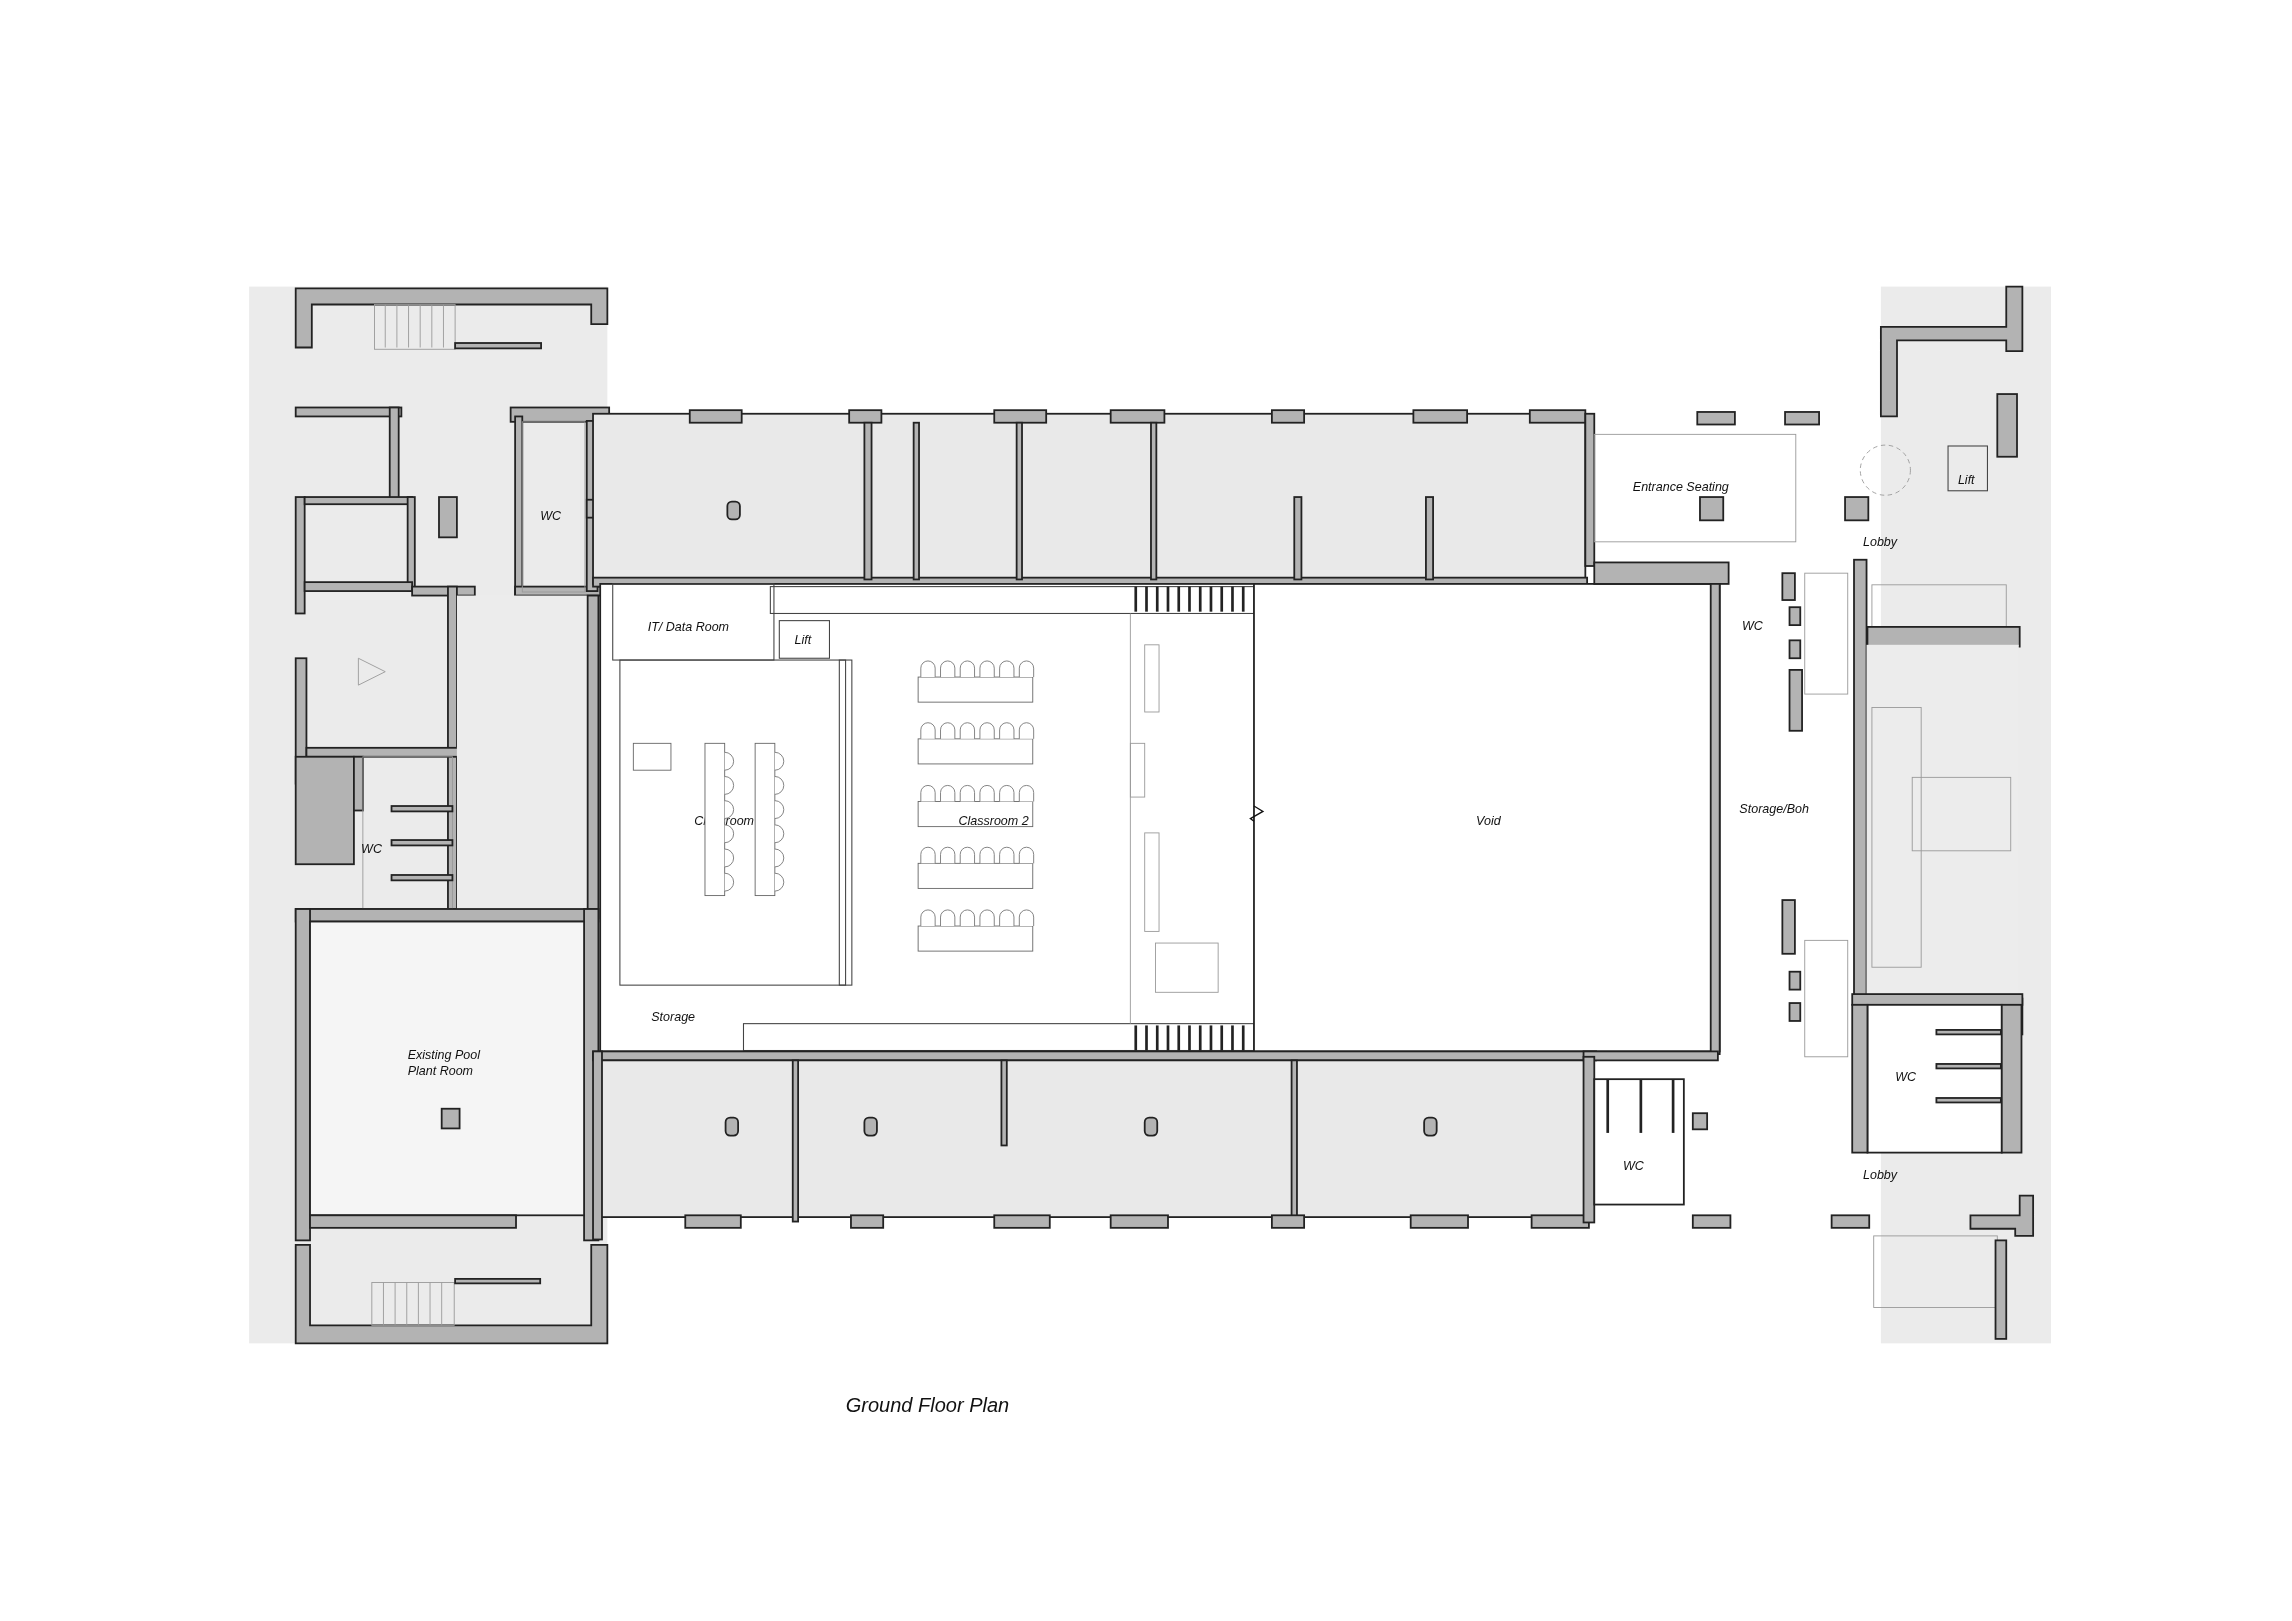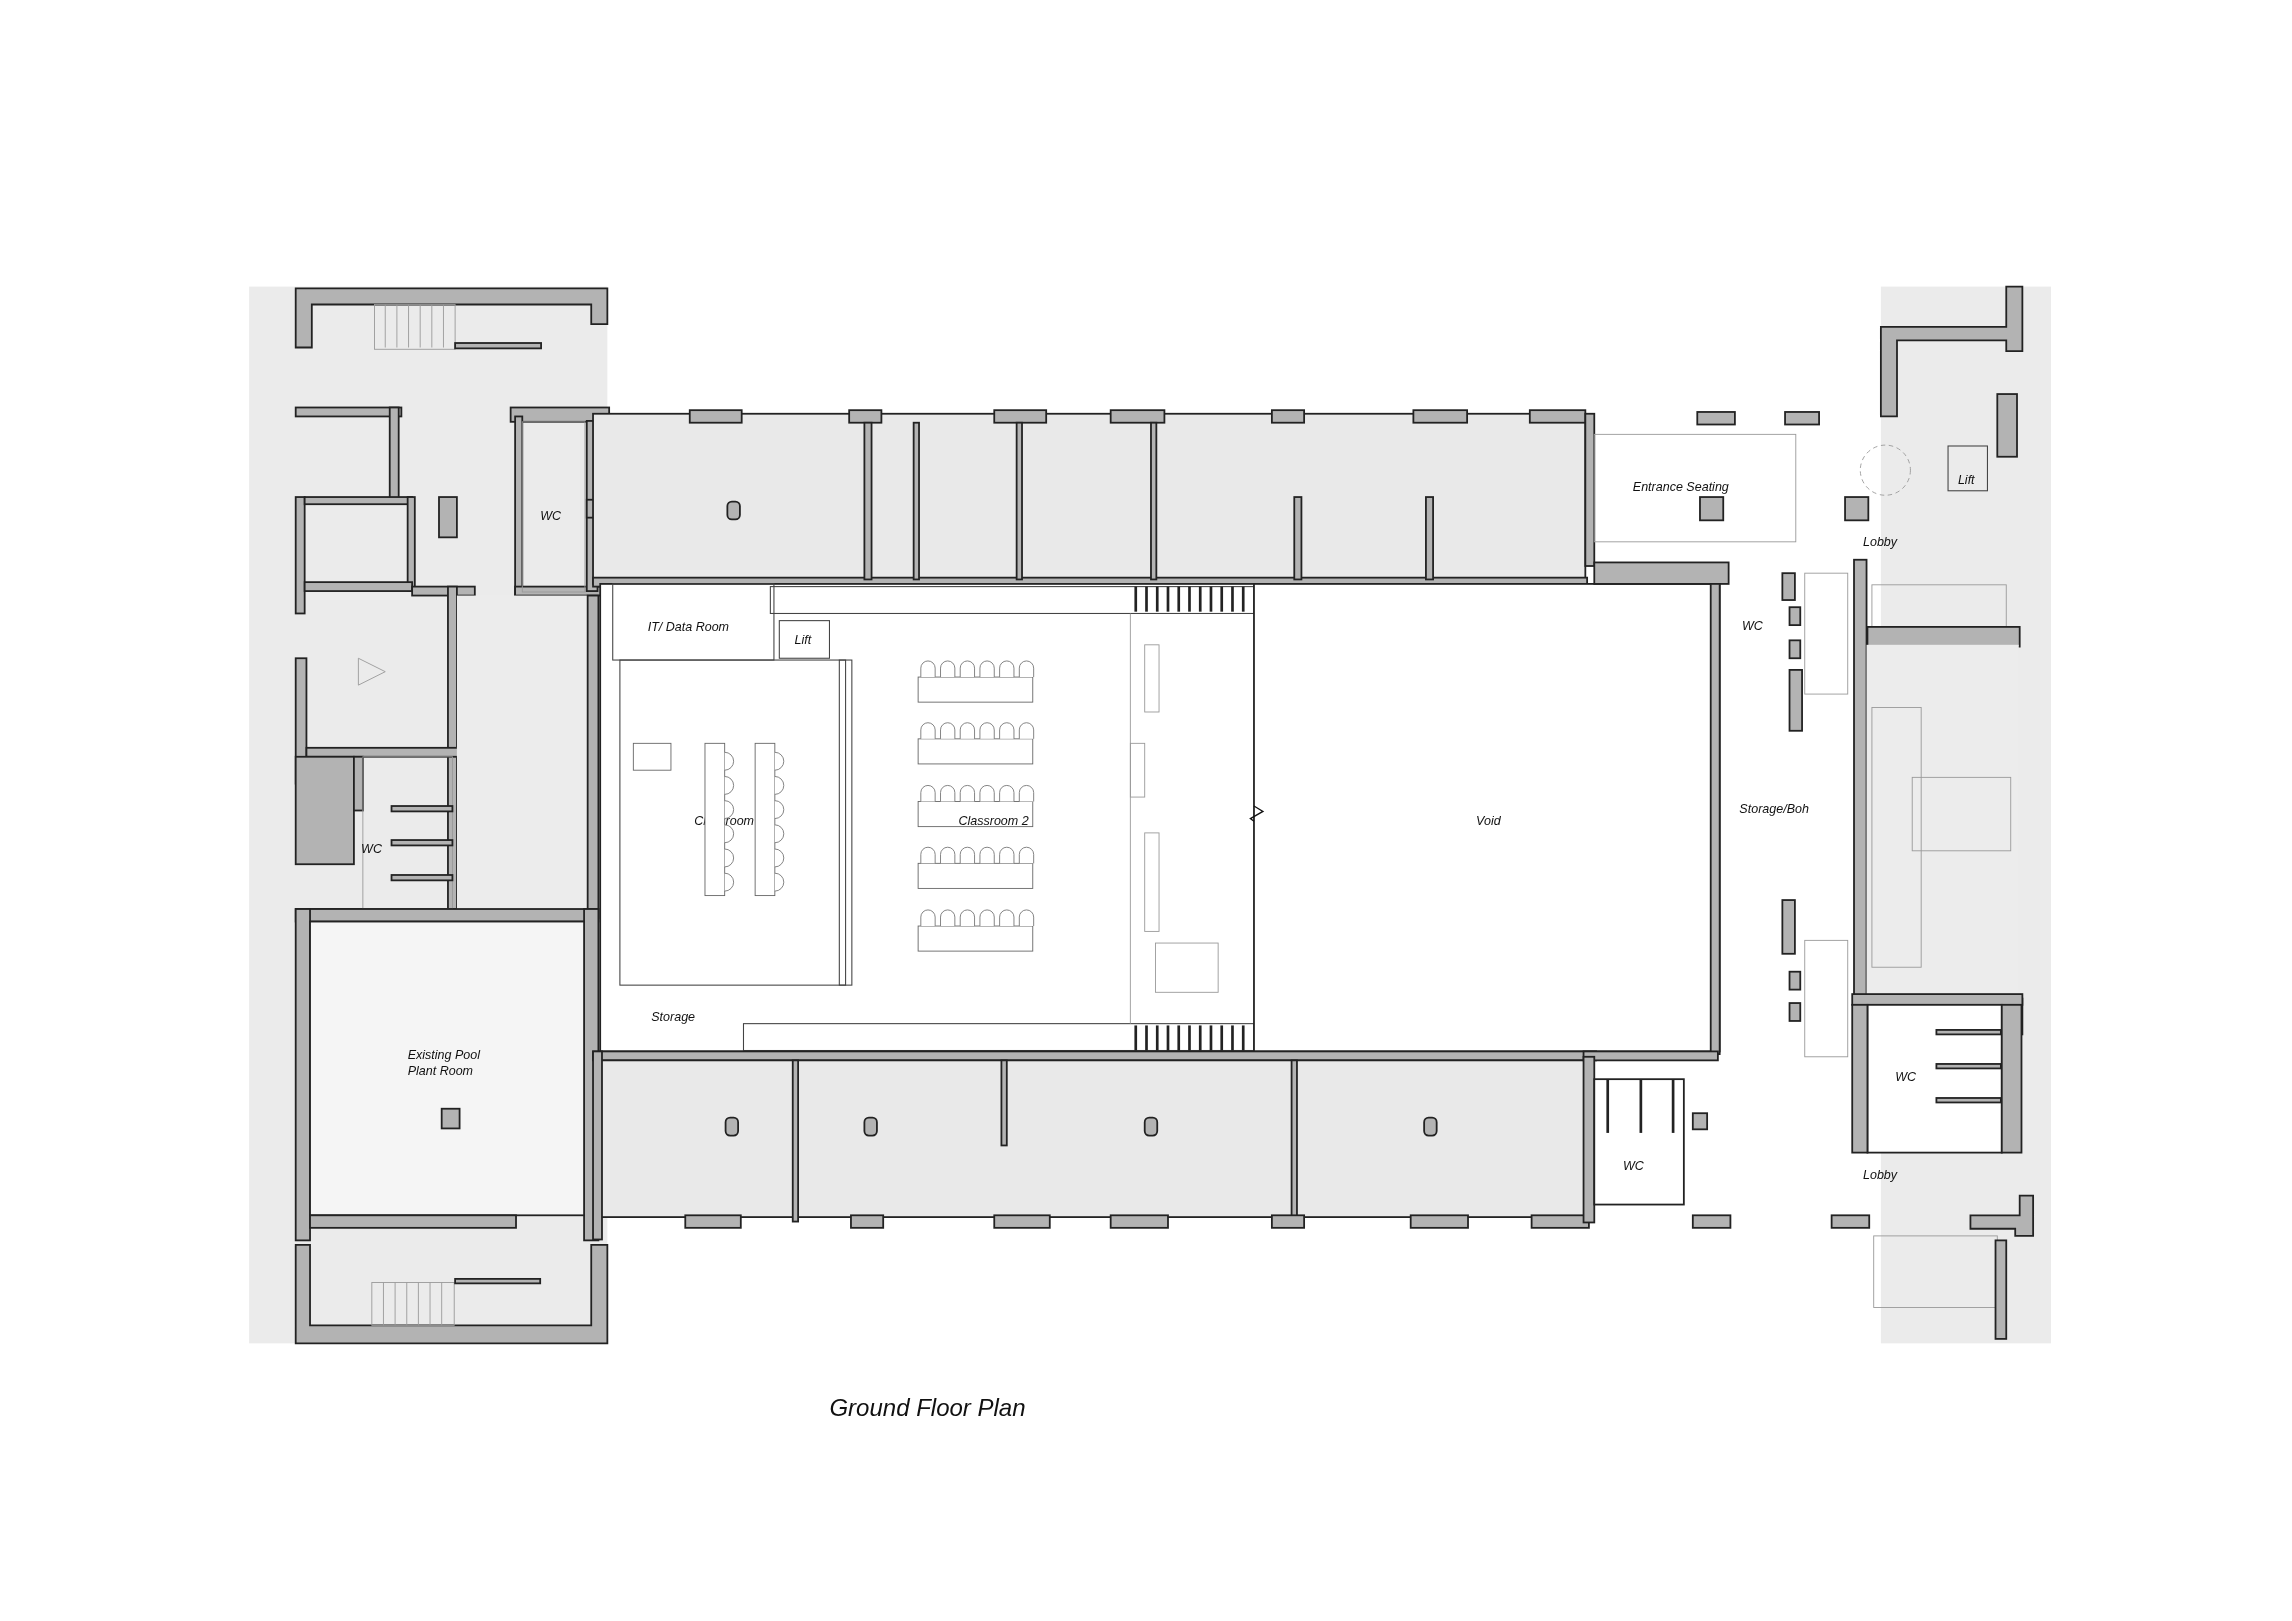--- a/index.html
+++ b/index.html
@@ -2,21 +2,21 @@
 <html style="font-size:14.3px"><head>
   <meta charset="utf-8">
   <style>
     html, body { margin: 0; padding: 0; background: #ffffff; }
     body { width: 2293px; height: 1621px; position: relative; overflow: hidden;
            font-family: "Liberation Sans", sans-serif; }
     #plan { position: absolute; left: 0; top: 0; }
     .lbl { font-family: "Liberation Sans", sans-serif; font-style: italic; font-size: 15px; fill: #111; }
     .lbl-sm { font-size: 14px; }
     .title { position: absolute; left: 0; width: 1855px; top: 1394px; text-align: center;
-             font-family: "Liberation Sans", sans-serif; font-style: italic; font-size: 24px; color: #111; }
+             font-family: "Liberation Sans", sans-serif; font-style: italic; font-size: 20px; color: #111; }
     .wall { fill: #b3b3b3; stroke: #222; stroke-width: 2; }
     .ext { fill: #ebebeb; }
     .room { fill: #e9e9e9; stroke: #222; stroke-width: 2; }
     .roomlight { fill: #f5f5f5; stroke: #222; stroke-width: 2; }
     .white { fill: #ffffff; stroke: #222; stroke-width: 2; }
     .thin { fill: none; stroke: #999; stroke-width: 1; }
     .thindark { fill: none; stroke: #444; stroke-width: 1.2; }
     .dash { fill: none; stroke: #999; stroke-width: 1; stroke-dasharray: 5 4; }
     .col { fill: #b3b3b3; stroke: #222; stroke-width: 2; }
     .desk { fill: #fff; stroke: #666; stroke-width: 1; }

